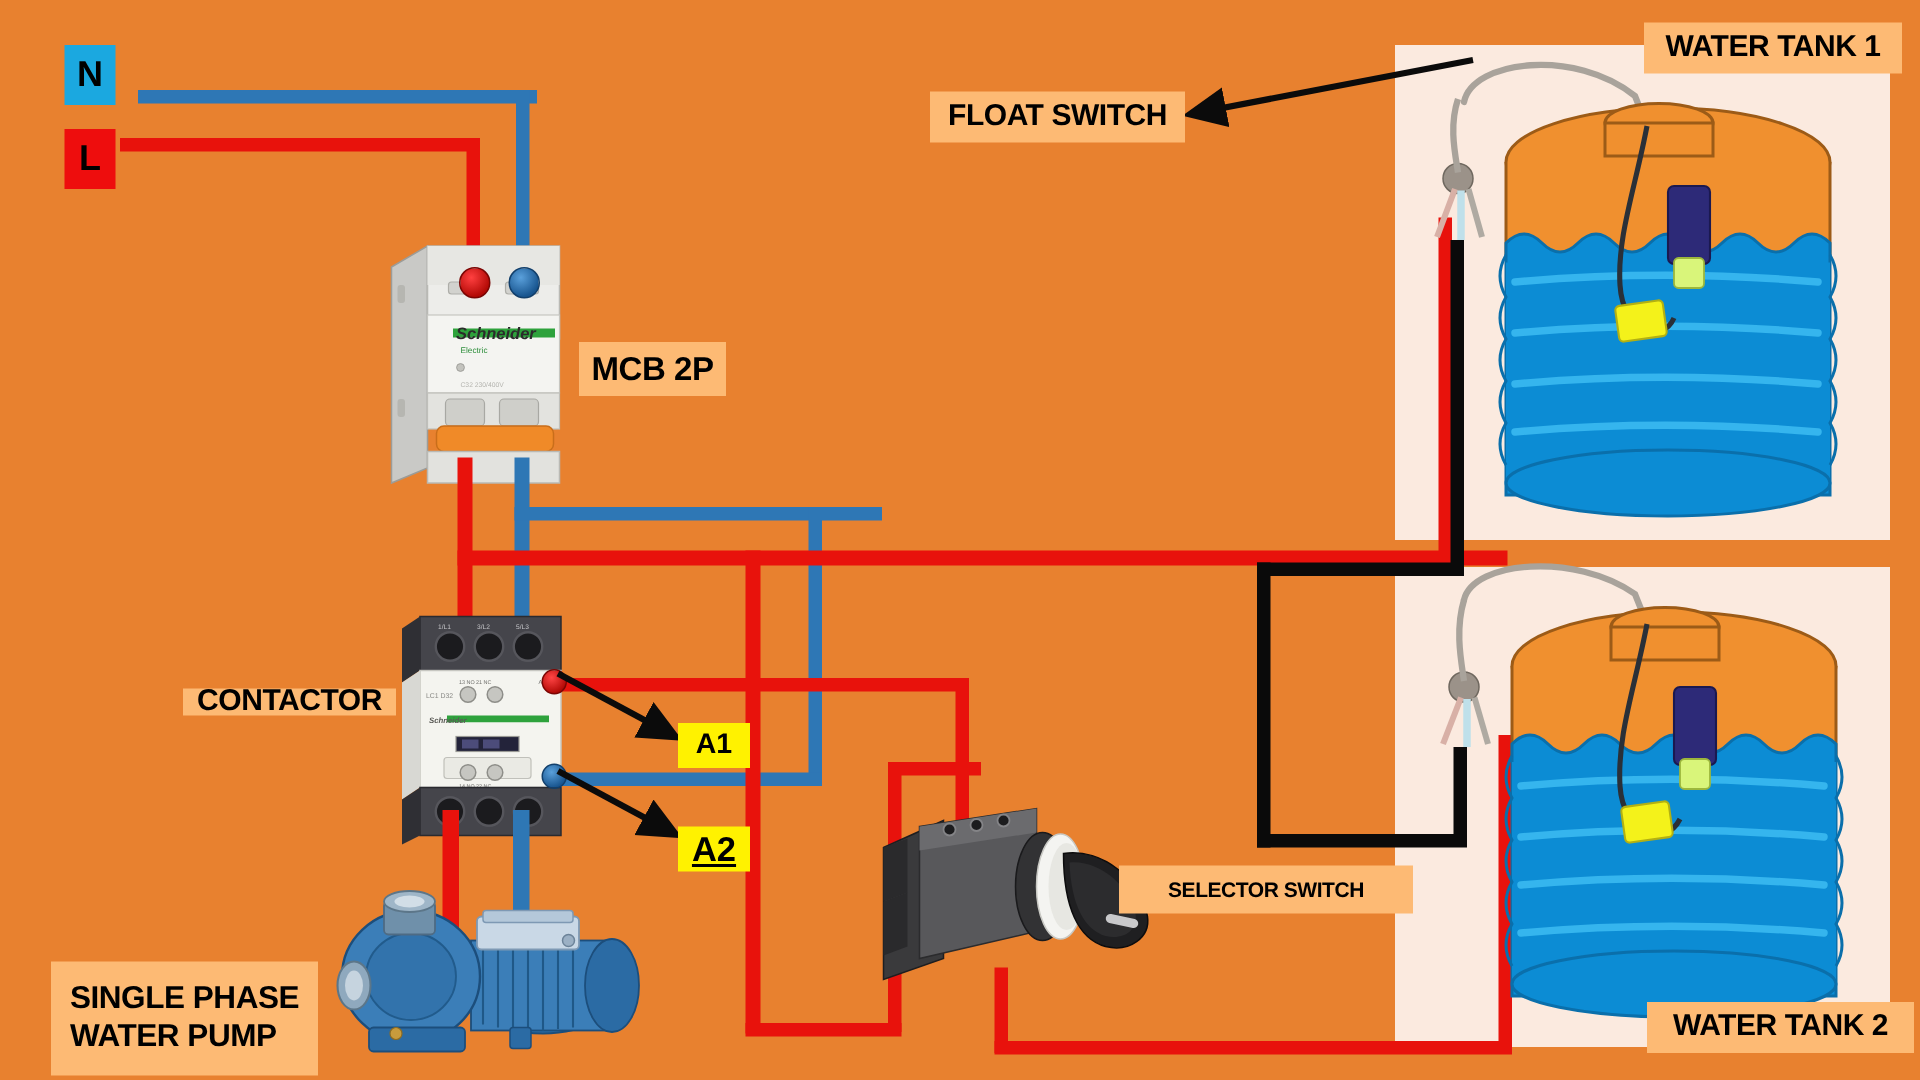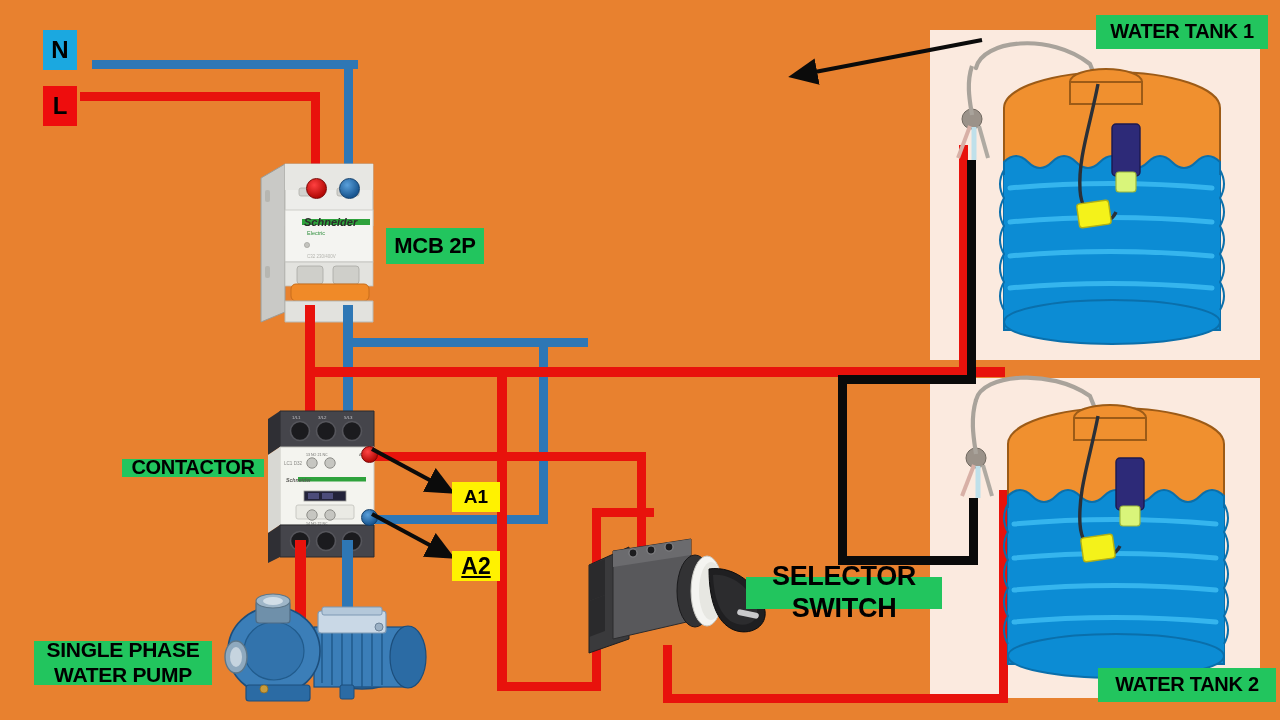--- a/index.html
+++ b/index.html
@@ -25,26 +25,25 @@
 
   
   .wire { position: absolute; }
   .wire-red   { background: #E8120C; }
   .wire-blue  { background: #2E77B5; }
   .wire-black { background: #0A0A0A; }
 
   
   .label {
     position: absolute;
-    background: #22c55e;
+    background: #fdba74;
     color: #000000;
     font-weight: bold;
     font-family: "Liberation Sans", sans-serif;
     letter-spacing: -0.3px;
-    text-align: center;
     line-height: 1.18;
     white-space: pre-line;
     display: flex;
     align-items: center;
     justify-content: center;
   }
   .label-yellow {
     position: absolute;
     background: #FFF200;
     color: #000000;
@@ -259,21 +258,21 @@
     <rect x="34" y="16" width="34" height="22" rx="3" fill="#6F90AA" stroke="#4E6B84" stroke-width="1.2"></rect>
     <ellipse cx="51" cy="16" rx="17" ry="7" fill="#9FB6C8" stroke="#5C7689" stroke-width="1.2"></ellipse>
     <ellipse cx="51" cy="16" rx="10" ry="4" fill="#D2DEE7"></ellipse>
 
     <rect x="24" y="100" width="64" height="16" rx="3" fill="#2B6BA4" stroke="#1C4E7C" stroke-width="1.2"></rect>
     <rect x="118" y="100" width="14" height="14" rx="2" fill="#2B6BA4" stroke="#1C4E7C" stroke-width="1"></rect>
 
     <circle cx="42" cy="104" r="4" fill="#C89B3C" stroke="#8E6C22" stroke-width="0.8"></circle>
   </svg>
 
-  <div class="label" style="left:34px; top:641px; width:178px; height:44px; font-size:21px;">SINGLE PHASE
+  <div class="label" style="left:34px; top:641px; width:178px; height:76px; font-size:21px;">SINGLE PHASE
 WATER PUMP</div>
 
   <svg class="comp" style="left:585px; top:535px;" width="190" height="130" viewBox="0 0 190 130">
 
     <polygon points="4,30 44,12 44,104 4,118" fill="#3A3A3C" stroke="#1E1E20" stroke-width="1"></polygon>
     <polygon points="4,30 20,24 20,60 4,66" fill="#2A2A2C"></polygon>
     <polygon points="4,66 20,60 20,96 4,102" fill="#2A2A2C"></polygon>
 
     <polygon points="28,16 106,4 106,86 28,104" fill="#58585B" stroke="#2B2B2D" stroke-width="1"></polygon>
     <polygon points="28,16 106,4 106,20 28,32" fill="#6B6B6E"></polygon>
@@ -288,21 +287,21 @@
     <ellipse cx="126" cy="56" rx="12" ry="29" fill="#E7E7E2"></ellipse>
 
     <path d="M124,34 C150,30 176,52 180,76 C182,90 168,100 152,96
              C134,91 124,70 124,34 Z" fill="#1F1F21" stroke="#0C0C0D" stroke-width="1"></path>
     <path d="M128,40 C148,38 168,56 172,74 C174,85 164,92 152,89
              C138,85 129,68 128,40 Z" fill="#2C2C2E"></path>
 
     <rect x="152" y="76" width="22" height="6" rx="3" fill="#C9C9CB" transform="rotate(12 163 79)"></rect>
   </svg>
 
-  <div class="label" style="left:746px; top:577px; width:196px; height:32px; font-size:27px;">SELECTOR SWITCH</div>
+  <div class="label" style="left:746px; top:577px; width:196px; height:32px; font-size:14px;">SELECTOR SWITCH</div>
 
   <div class="terminal-badge" style="left:43px; top:30px; width:34px; height:40px; background:#1BA8E0; font-size:24px;">N</div>
   <div class="terminal-badge" style="left:43px; top:86px; width:34px; height:40px; background:#EE0D0D; font-size:24px;">L</div>
 
   <svg class="comp" style="left:930px; top:30px;" width="330" height="330" viewBox="0 0 330 330">
 
     <path d="M46,38 C52,10 120,2 160,34 L168,54" fill="none" stroke="#A9A39B" stroke-width="4.2" stroke-linecap="round"></path>
 
     <circle cx="42" cy="89" r="10" fill="#9B9289" stroke="#6F685F" stroke-width="1"></circle>
     <path d="M42,36 C36,54 40,72 42,85" fill="none" stroke="#A9A39B" stroke-width="4.2"></path>
@@ -348,20 +347,21 @@
 
   <svg class="abs" style="left:786px; top:36px;" width="200" height="56" viewBox="0 0 200 56">
     <defs>
       <marker id="arrowFS" markerWidth="7" markerHeight="7" refX="5.6" refY="3.2" orient="auto">
         <path d="M0,0 L7,3.2 L0,6.4 z" fill="#0B0B0B"></path>
       </marker>
     </defs>
     <line x1="196" y1="4" x2="8" y2="40" stroke="#0B0B0B" stroke-width="4.2" marker-end="url(#arrowFS)"></line>
   </svg>
 
+  <div class="label" style="left:620px; top:61px; width:170px; height:34px; font-size:20px;">FLOAT SWITCH</div>
 
   <div class="label" style="left:1096px; top:15px; width:172px; height:34px; font-size:20px;">WATER TANK 1</div>
 
   <svg class="comp" style="left:930px; top:378px;" width="330" height="320" viewBox="0 0 330 320">
     <path d="M46,22 C52,-4 120,-10 160,18 L168,38" fill="none" stroke="#A9A39B" stroke-width="4.2" stroke-linecap="round"></path>
     <circle cx="46" cy="80" r="10" fill="#9B9289" stroke="#6F685F" stroke-width="1"></circle>
     <path d="M46,22 C40,42 44,62 46,76" fill="none" stroke="#A9A39B" stroke-width="4.2"></path>
     <line x1="44" y1="87" x2="32" y2="118" stroke="#D8B0A6" stroke-width="4"></line>
     <line x1="48" y1="88" x2="48" y2="120" stroke="#BFE0EA" stroke-width="5"></line>
     <line x1="53" y1="87" x2="62" y2="118" stroke="#AFAAA2" stroke-width="4"></line>

